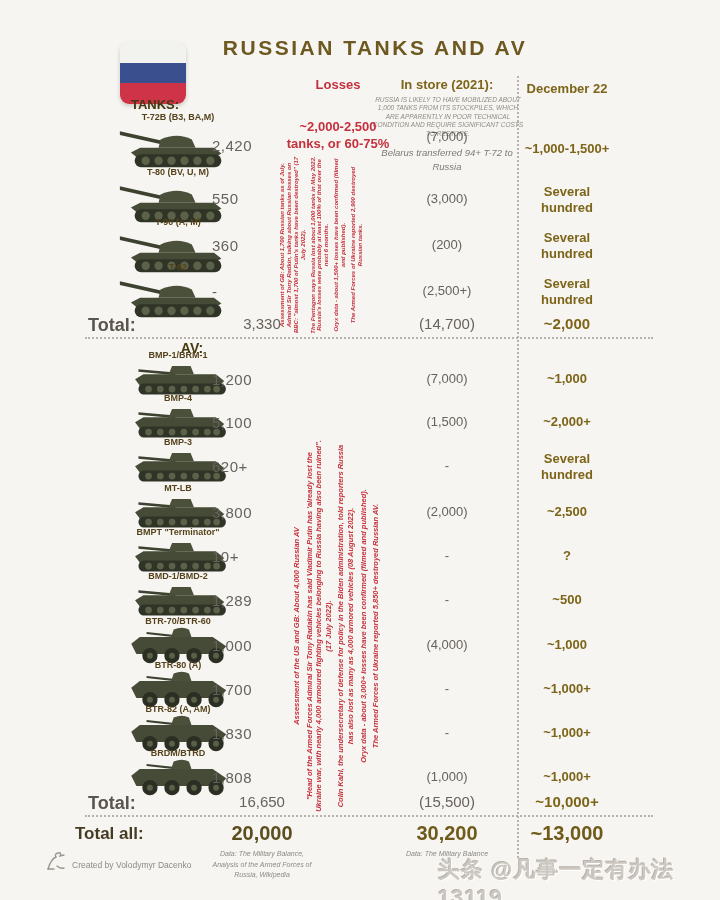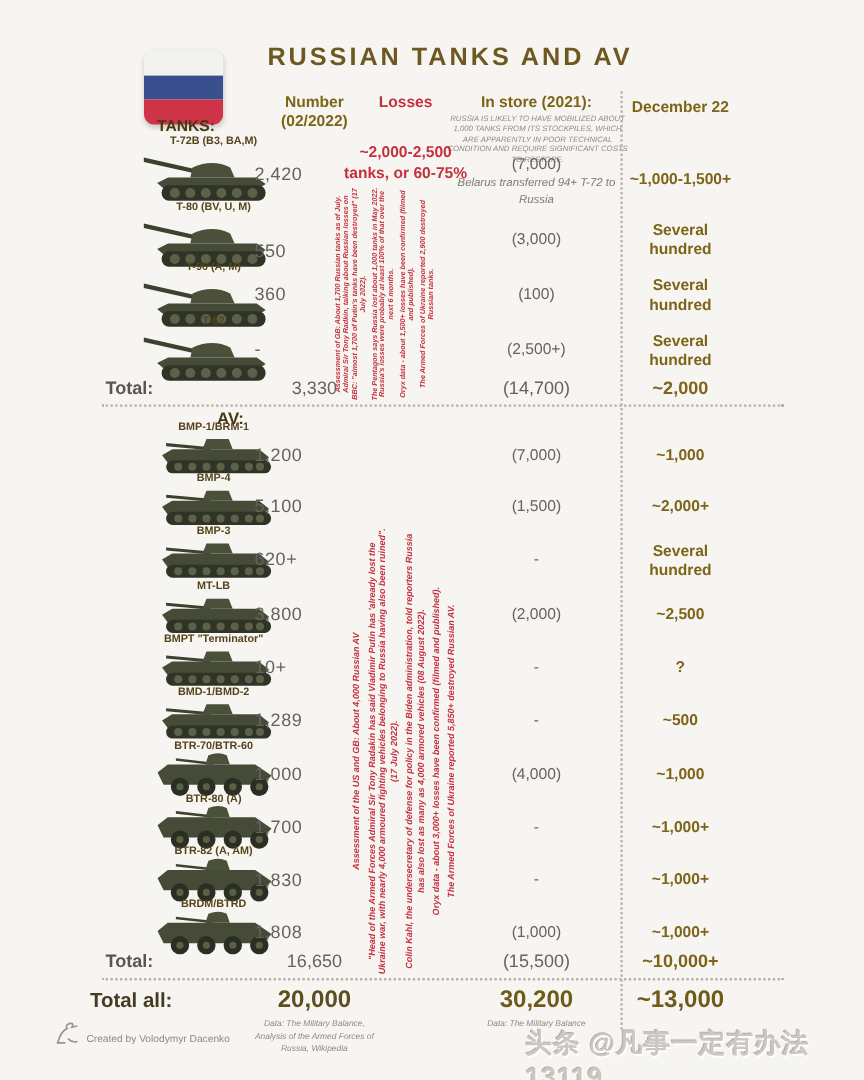--- a/index.html
+++ b/index.html
@@ -39,21 +39,21 @@
            font-style:italic;color:#7e7a74;line-height:1.45;}
   
   .vnote{position:absolute;}
   .vnote .rot{position:absolute;left:50%;top:50%;
     transform:translate(-50%,-50%) rotate(-90deg);
     color:#c4303d;font-style:italic;font-weight:bold;text-align:center;}
   .vnote-tanks .rot{width:178px;font-size:6px;line-height:1.15;}
   .vnote-av .rot{width:372px;font-size:7.5px;line-height:1.28;}
   .vnote p{margin:0 0 3px 0;}
   
-  .totlbl{left:88px;width:110px;font-size:15px;font-weight:bold;color:#5a564f;}
+  .totlbl{left:88px;width:110px;font-size:18px;font-weight:bold;color:#5a564f;}
   .totnum{left:212px;width:100px;text-align:center;font-size:15px;color:#66625d;}
   .totstore{left:382px;width:130px;text-align:center;font-size:15px;color:#66625d;}
   .totdec{left:512px;width:110px;text-align:center;font-size:15px;font-weight:bold;color:#7c6418;}
   .galbl{left:75px;width:140px;font-size:17px;font-weight:bold;color:#453b22;}
   .ganum{left:212px;width:100px;text-align:center;font-size:20px;font-weight:bold;color:#5d4e1f;}
   .gastore{left:382px;width:130px;text-align:center;font-size:20px;font-weight:bold;color:#6f5a1a;}
   .gadec{left:512px;width:110px;text-align:center;font-size:20px;font-weight:bold;color:#6f5a1a;}
   .src{font-size:7px;font-style:italic;color:#8d8a84;text-align:center;line-height:1.5;}
   .credit{left:72px;top:860px;font-size:8.5px;color:#8d8a84;}
   .watermark{left:438px;top:855px;width:280px;font-size:22px;font-weight:bold;
@@ -107,24 +107,20 @@
     </defs>
   </svg>
 
   <div class="abs flag">
     <div class="f-white"></div>
       <div class="f-blue"></div>
       <div class="f-red"></div>
   </div>
   <div class="abs title">RUSSIAN TANKS AND AV</div>
 
-  <div class="abs colhdr ctr" style="left:207px;top:77px;width:110px;">
-    <span>Number</span><br>
-    <span>(02/2022)</span>
-  </div>
   <div class="abs colhdr red ctr" style="left:288px;top:77px;width:100px;">Losses</div>
   <div class="abs colhdr ctr" style="left:377px;top:77px;width:140px;">In store (2021):</div>
   <div class="abs instore-note">RUSSIA IS LIKELY TO HAVE MOBILIZED ABOUT 1,000 TANKS FROM ITS STOCKPILES, WHICH ARE APPARENTLY IN POOR TECHNICAL CONDITION AND REQUIRE SIGNIFICANT COSTS TO RESTORE.</div>
   <div class="abs colhdr ctr" style="left:512px;top:81px;width:110px;">December 22</div>
 
   <div class="abs vline"></div>
 
   <div class="abs seclbl" style="left:105px;top:97px;width:100px;">TANKS:</div>
 
   <div class="abs losssum" style="top:119px;">~2,000-2,500 tanks, or 60-75%</div>
@@ -146,32 +142,32 @@
     <div class="abs store" style="top:129px;">(7,000)</div>
     <div class="abs belarus">Belarus transferred 94+ T-72 to Russia</div>
     <div class="abs dec" style="top:141px;">~1,000-1,500+</div>
   </div>
 
   <div>
     <div class="abs vehlbl" style="top:167px;">T-80 (BV, U, M)</div>
     <svg class="abs vehsvg" style="top:177px;" width="120" height="48">
         <use href="#sym-tank"></use>
       </svg>
-    <div class="abs num" style="top:201px;">550</div>
+    <div class="abs num" style="top:190px;">550</div>
     <div class="abs store" style="top:191px;">(3,000)</div>
     <div class="abs dec dec2" style="top:184px;">Several hundred</div>
   </div>
 
   <div>
     <div class="abs vehlbl" style="top:217px;">T-90 (A, M)</div>
     <svg class="abs vehsvg" style="top:227px;" width="120" height="48">
         <use href="#sym-tank"></use>
       </svg>
     <div class="abs num" style="top:237px;">360</div>
-    <div class="abs store" style="top:237px;">(100)</div>
+    <div class="abs store" style="top:237px;">(200)</div>
     <div class="abs dec dec2" style="top:230px;">Several hundred</div>
   </div>
 
   <div>
     <div class="abs vehlbl" style="top:262px;">T-62</div>
     <svg class="abs vehsvg" style="top:272px;" width="120" height="48">
         <use href="#sym-tank"></use>
       </svg>
     <div class="abs num" style="top:283px;">-</div>
     <div class="abs store" style="top:283px;">(2,500+)</div>

